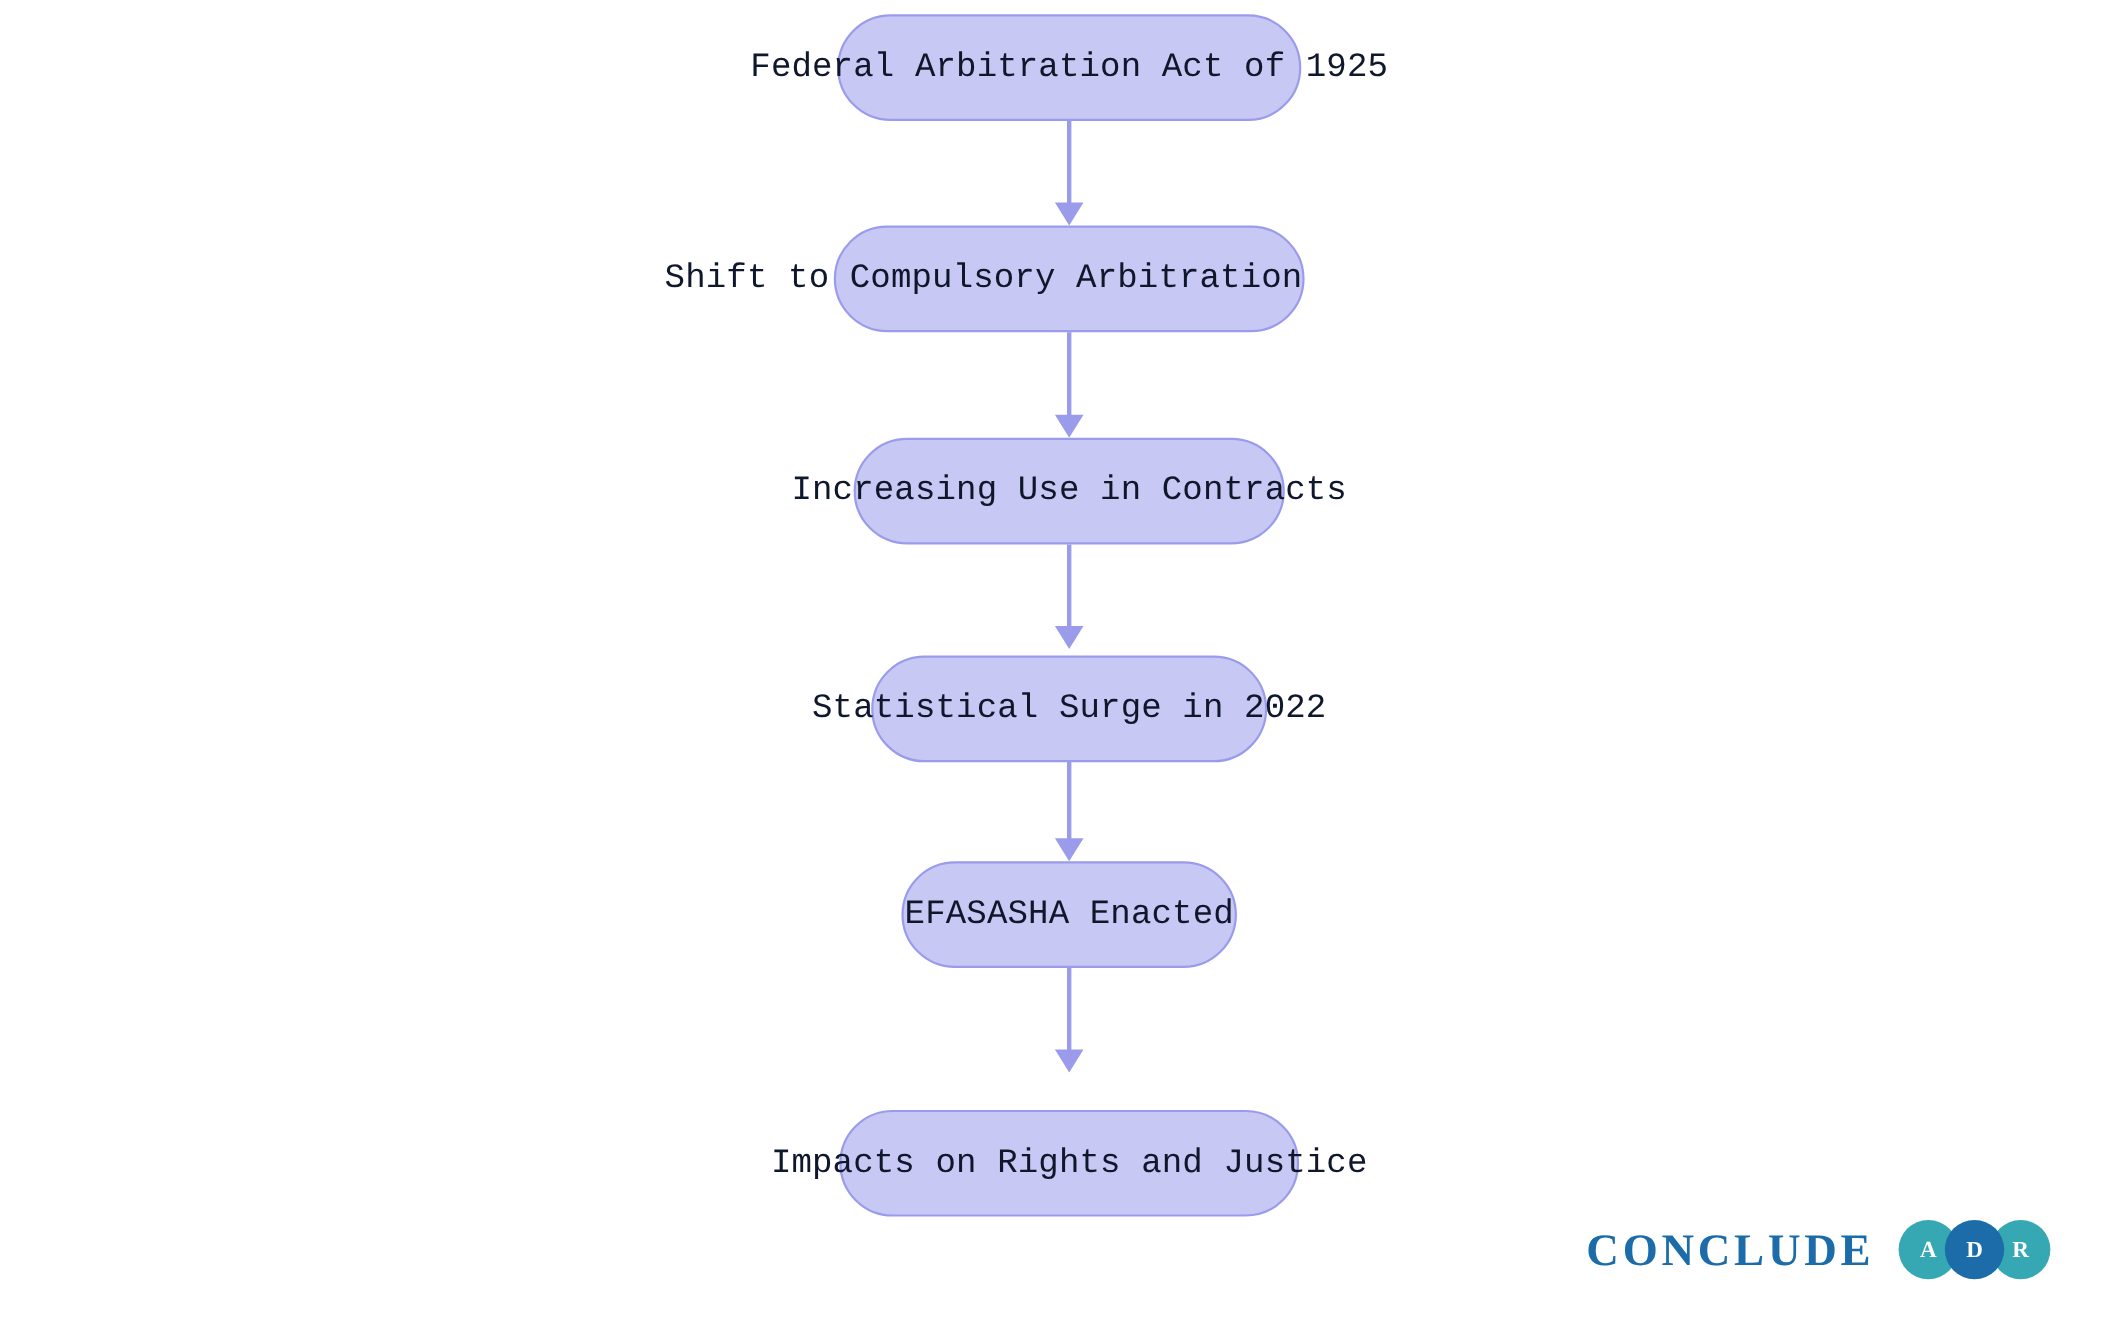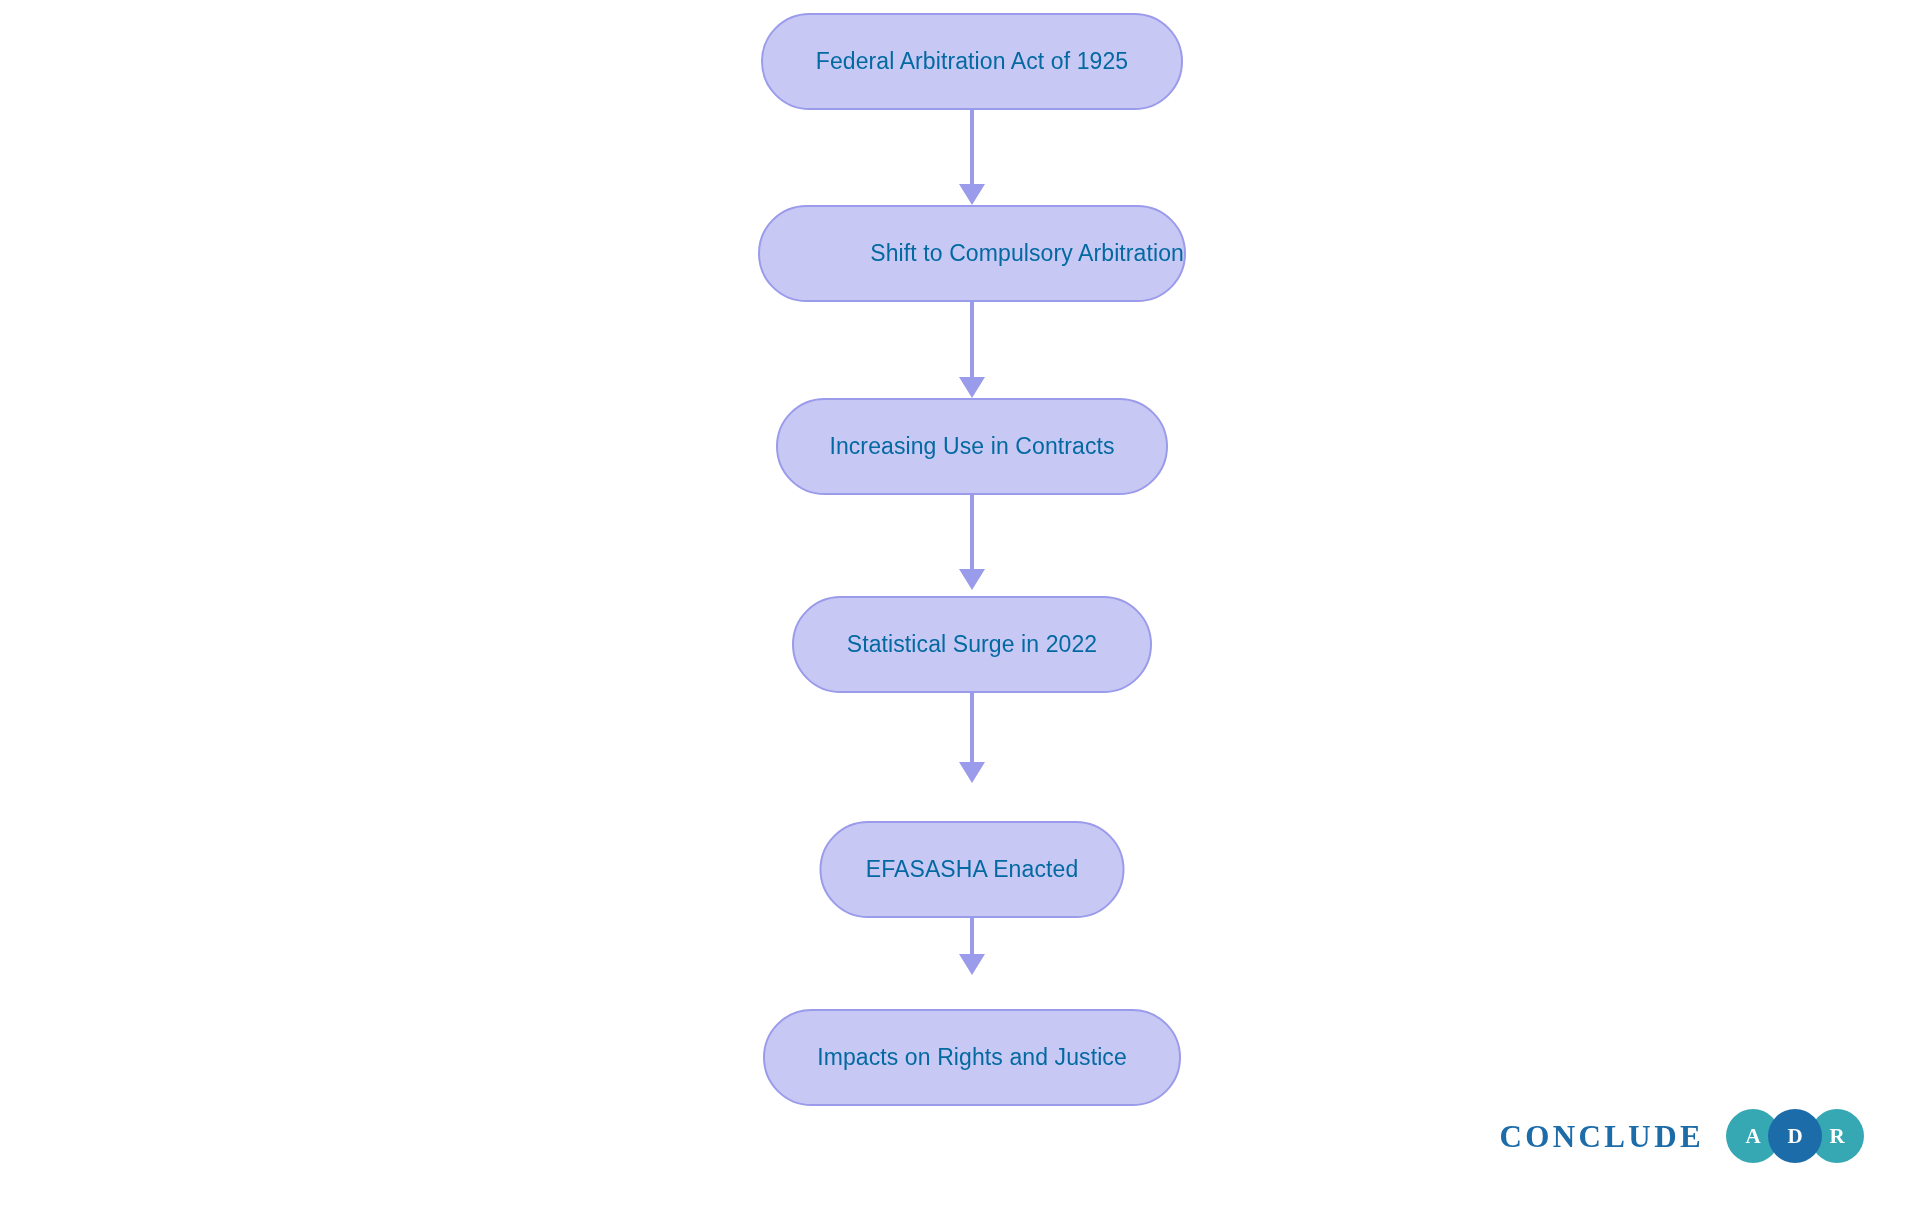--- a/index.html
+++ b/index.html
@@ -38,24 +38,24 @@
     border-radius: 49px;
     background: #c8c8f5;
     border: 2px solid #9b9beb;
     display: flex;
     align-items: center;
     justify-content: center;
     transform: translateX(-50%);
     left: 972px;
   }
   .flow-node-label {
-    font-family: Liberation Sans, sans-serif;
-    font-size: 23px;
+    font-family: Liberation Mono, monospace;
+    font-size: 31px;
     font-weight: 400;
-    color: #0369a1;
+    color: #0f172a;
     letter-spacing: 0.1px;
     white-space: nowrap;
     line-height: 1;
   }
 
   
   .flow-arrow {
     position: absolute;
     left: 972px;
     transform: translateX(-50%);
@@ -85,21 +85,21 @@
   .brand {
     position: absolute;
     right: 56px;
     bottom: 48px;
     display: flex;
     align-items: center;
     height: 62px;
   }
   .brand-wordmark {
     font-family: "Liberation Serif", serif;
-    font-size: 31px;
+    font-size: 41px;
     font-weight: 700;
     letter-spacing: 3.4px;
     color: #1b6ca8;
     line-height: 1;
     margin-right: 22px;
     white-space: nowrap;
   }
   .brand-marks {
     position: relative;
     display: flex;
@@ -158,21 +158,21 @@
         </div>
         <div class="flow-node" style="width: 428px; top: 205px; justify-content: flex-end;">
           <span class="flow-node-label">Shift to Compulsory Arbitration</span>
         </div>
         <div class="flow-node" style="width: 392px; top: 398px; justify-content: center;">
           <span class="flow-node-label">Increasing Use in Contracts</span>
         </div>
         <div class="flow-node" style="width: 360px; top: 596px;">
           <span class="flow-node-label">Statistical Surge in 2022</span>
         </div>
-        <div class="flow-node" style="width: 305px; top: 821px; text-align: center;">
+        <div class="flow-node" style="width: 305px; top: 783px; text-align: center;">
           <span class="flow-node-label">EFASASHA Enacted</span>
         </div>
         <div class="flow-node" style="width: 418px; top: 1009px;">
           <span class="flow-node-label">Impacts on Rights and Justice</span>
         </div>
       </div>
   </div>
 
   <div class="brand">
     <div class="brand-wordmark">CONCLUDE</div>

